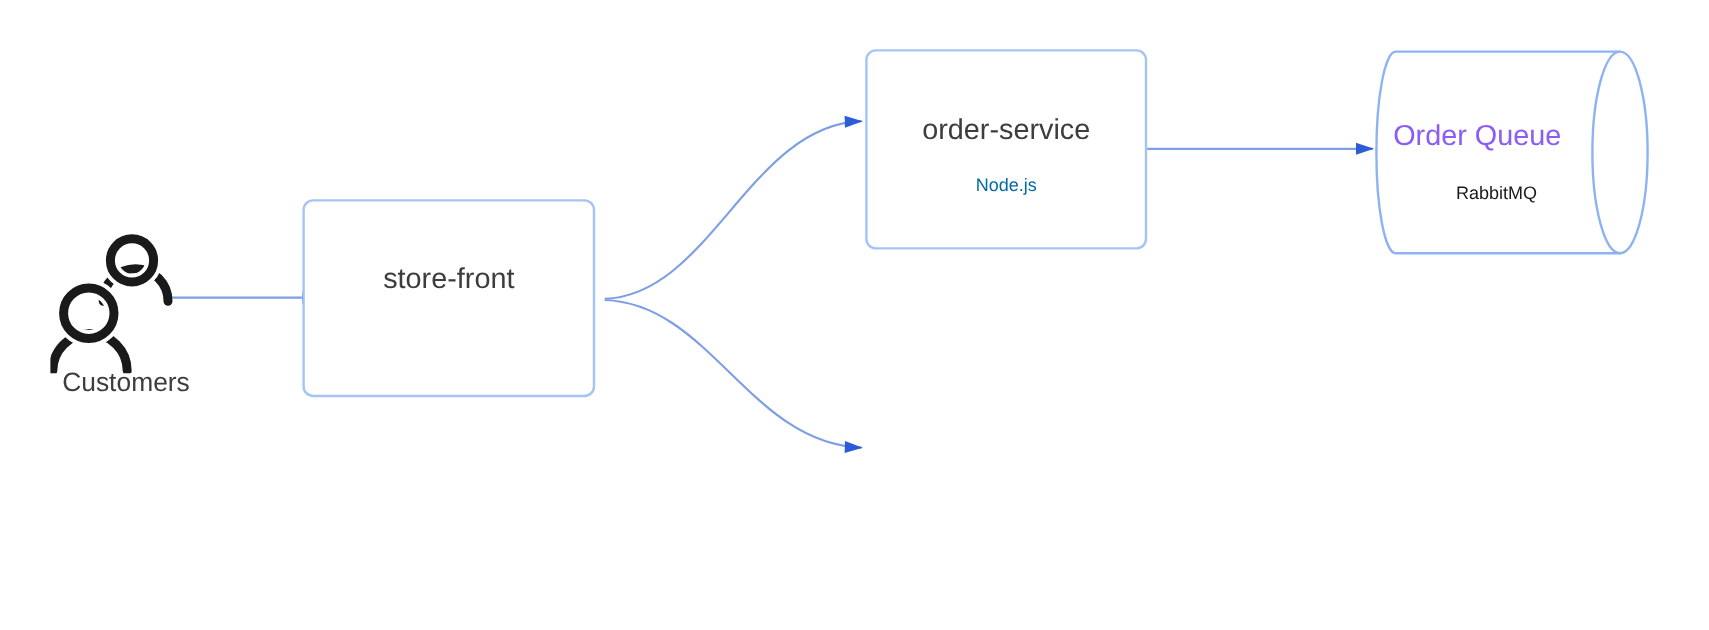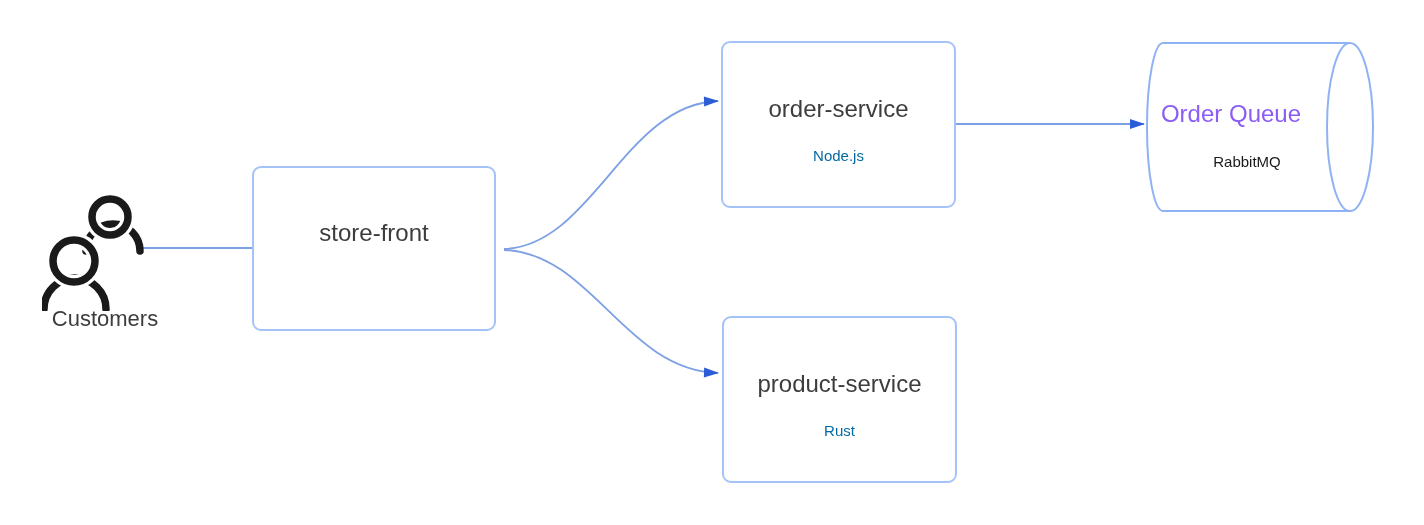--- a/index.html
+++ b/index.html
@@ -132,21 +132,17 @@
 
   <div class="node store-front">
     <div class="node-title">store-front</div>
   </div>
 
   <div class="node order-service">
     <div class="node-title">order-service</div>
     <div class="node-subtitle">Node.js</div>
   </div>
 
-  <div class="node product-service">
-    <div class="node-title">product-service</div>
-    <div class="node-subtitle">Rust</div>
-  </div>
 
   <div class="queue-title">Order Queue</div>
   <div class="queue-subtitle">RabbitMQ</div>
 
 </div>
 
 </body></html>

